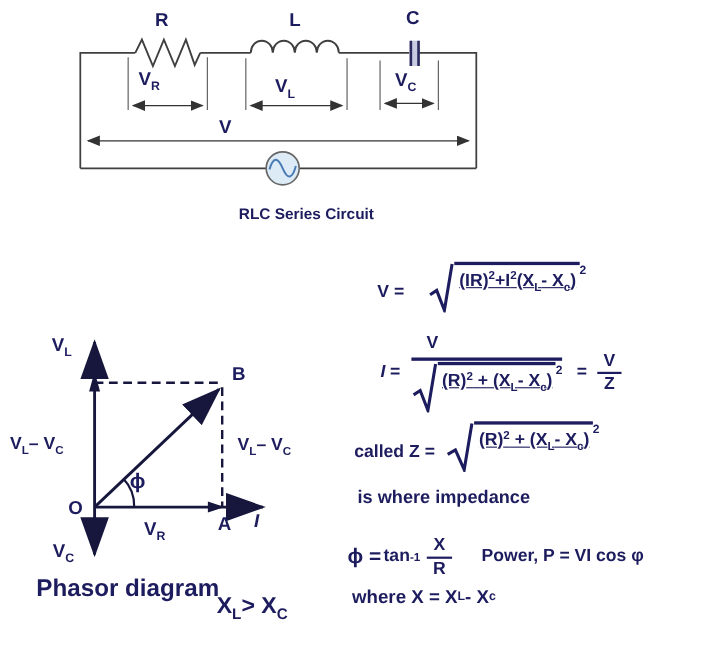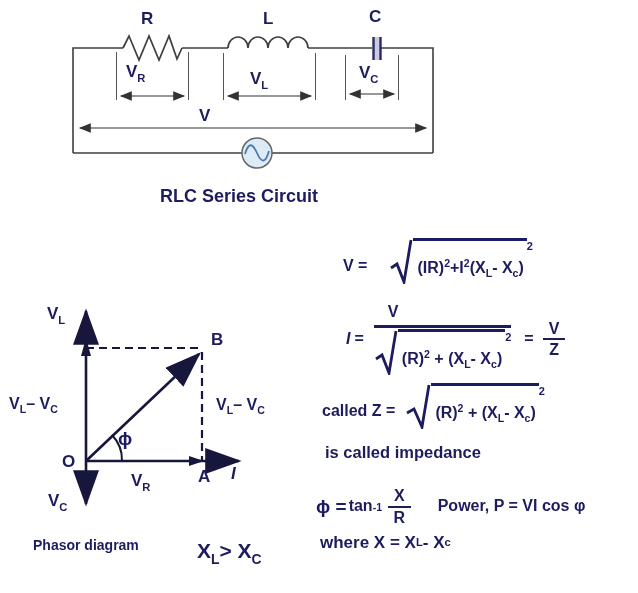--- a/index.html
+++ b/index.html
@@ -11,21 +11,21 @@
   .lbl{position:absolute;font-weight:bold;color:#1c1c5e;white-space:nowrap;line-height:1;}
   .sub{font-size:0.66em;vertical-align:-0.42em;}
   .sup{font-size:0.66em;vertical-align:0.55em;}
   .ital{font-style:italic;}
   
   .eq{position:absolute;display:flex;color:#1c1c5e;font-weight:600;font-size:16px;
       white-space:nowrap;line-height:1.15;align-items:flex-end;}
   .eq .lhs{margin:0 0 9px 0;}
   .radical{display:inline-flex;align-items:flex-start;}
   .rad-tick{flex:none;display:block;}
-  .radicand{border-top:3px solid #1c1c5e;padding:16px 3px 0 4px;}
+  .radicand{border-top:3px solid #1c1c5e;padding:4px 3px 0 4px;text-decoration:underline;}
   .outer2{font-size:11px;position:relative;top:2px;font-weight:600;}
   .bigfrac{display:inline-flex;flex-direction:column;}
   .bf-num{border-bottom:3px solid #1c1c5e;padding:0 0 4px 14px;text-align:left;}
   .bf-den{display:inline-flex;align-items:flex-start;padding-top:1px;}
   .sfrac{display:inline-flex;flex-direction:column;align-items:center;line-height:1.1;}
   .sf-n{border-bottom:2.5px solid #1c1c5e;padding:0 6px 1px;}
   .sf-d{padding-top:1px;}
 </style>
 </head>
 <body>
@@ -77,21 +77,21 @@
   </g>
 </svg>
 
 <span class="lbl" style="left:141px;top:10px;font-size:17px">R</span>
 <span class="lbl" style="left:263px;top:10px;font-size:17px">L</span>
 <span class="lbl" style="left:369px;top:8px;font-size:17px">C</span>
 <span class="lbl" style="left:126px;top:63px;font-size:17px"><span>V</span><span class="sub">R</span></span>
 <span class="lbl" style="left:250px;top:70px;font-size:17px"><span>V</span><span class="sub">L</span></span>
 <span class="lbl" style="left:359px;top:64px;font-size:17px"><span>V</span><span class="sub">C</span></span>
 <span class="lbl" style="left:199px;top:107px;font-size:17px">V</span>
-<span class="lbl" style="left:160px;top:187px;width:180px;text-align:left;font-size:18px">RLC Series Circuit</span>
+<span class="lbl" style="left:160px;top:187px;width:180px;text-align:right;font-size:14px">RLC Series Circuit</span>
 
 <svg class="abs" style="left:28px;top:295px" width="240" height="225" viewBox="0 0 240 225">
   <defs>
     <marker id="mp" markerWidth="15" markerHeight="11" refX="13" refY="5" orient="auto">
       <path d="M0,0 L14,5 L0,10 Z" fill="#17173e"></path>
     </marker>
   </defs>
   <g stroke="#17173e" stroke-width="2.6" fill="none">
 
     <line x1="58" y1="166" x2="58" y2="16" marker-end="url(#mp)"></line>
@@ -116,21 +116,21 @@
 <span class="lbl" style="left:47px;top:305px;font-size:17px"><span>V</span><span class="sub">L</span></span>
 <span class="lbl" style="left:211px;top:331px;font-size:17px">B</span>
 <span class="lbl" style="left:9px;top:396px;font-size:16px"><span>V</span><span class="sub">L</span><span>– V</span><span class="sub">C</span></span>
 <span class="lbl" style="left:216px;top:397px;font-size:16px"><span>V</span><span class="sub">L</span><span>– V</span><span class="sub">C</span></span>
 <span class="lbl" style="left:118px;top:429px;font-size:19px;font-weight:600">ϕ</span>
 <span class="lbl" style="left:62px;top:453px;font-size:17px">O</span>
 <span class="lbl" style="left:131px;top:472px;font-size:17px"><span>V</span><span class="sub">R</span></span>
 <span class="lbl" style="left:198px;top:468px;font-size:17px">A</span>
 <span class="lbl ital" style="left:231px;top:465px;font-size:17px">I</span>
 <span class="lbl" style="left:48px;top:492px;font-size:17px"><span>V</span><span class="sub">C</span></span>
-<span class="lbl" style="left:33px;top:538px;font-size:14px">Phasor diagram</span>
+<span class="lbl" style="left:33px;top:524px;font-size:22px">Phasor diagram</span>
 <span class="lbl" style="left:197px;top:540px;font-size:21px"><span>X</span><span class="sub">L</span><span>&gt; X</span><span class="sub">C</span></span>
 
 <div class="eq" style="left:343px;top:238px">
   <span class="lhs" style="margin-right:22px">V =</span>
   <span class="radical">
     <svg class="rad-tick" width="24" height="46" viewBox="0 0 24 46">
         <path d="M2,30 L8,26 L15,44 L22,2" fill="none" stroke="#1c1c5e" stroke-width="2.8"></path>
       </svg>
     <span class="radicand"><span>(IR)</span><span class="sup">2</span><span>+I</span><span class="sup">2</span><span>(X</span><span class="sub">L</span><span>- X</span><span class="sub">c</span><span>)</span></span>
   </span>
@@ -162,21 +162,21 @@
   <span class="radical">
     <svg class="rad-tick" width="26" height="46" viewBox="0 0 26 46">
         <path d="M2,30 L9,26 L17,44 L24,2" fill="none" stroke="#1c1c5e" stroke-width="2.8"></path>
       </svg>
     <span class="radicand"><span>(R)</span><span class="sup">2</span><span> + (X</span><span class="sub">L</span><span>- X</span><span class="sub">c</span><span>)</span></span>
   </span>
   <span class="outer2" style="align-self:flex-start">2</span>
 </div>
 
 <div class="eq" style="left:325px;top:443px;font-size:16.5px">
-  <span>is called impedance</span>
+  <span>is where impedance</span>
 </div>
 
 <div class="eq" style="left:316px;top:487px;align-items:center">
   <span style="font-size:19px">ϕ =</span>
   <span style="margin-left:2px">tan</span>
   <span class="sup">-1</span>
   <span class="sfrac" style="margin-left:6px">
     <span class="sf-n">X</span>
     <span class="sf-d">R</span>
   </span>

